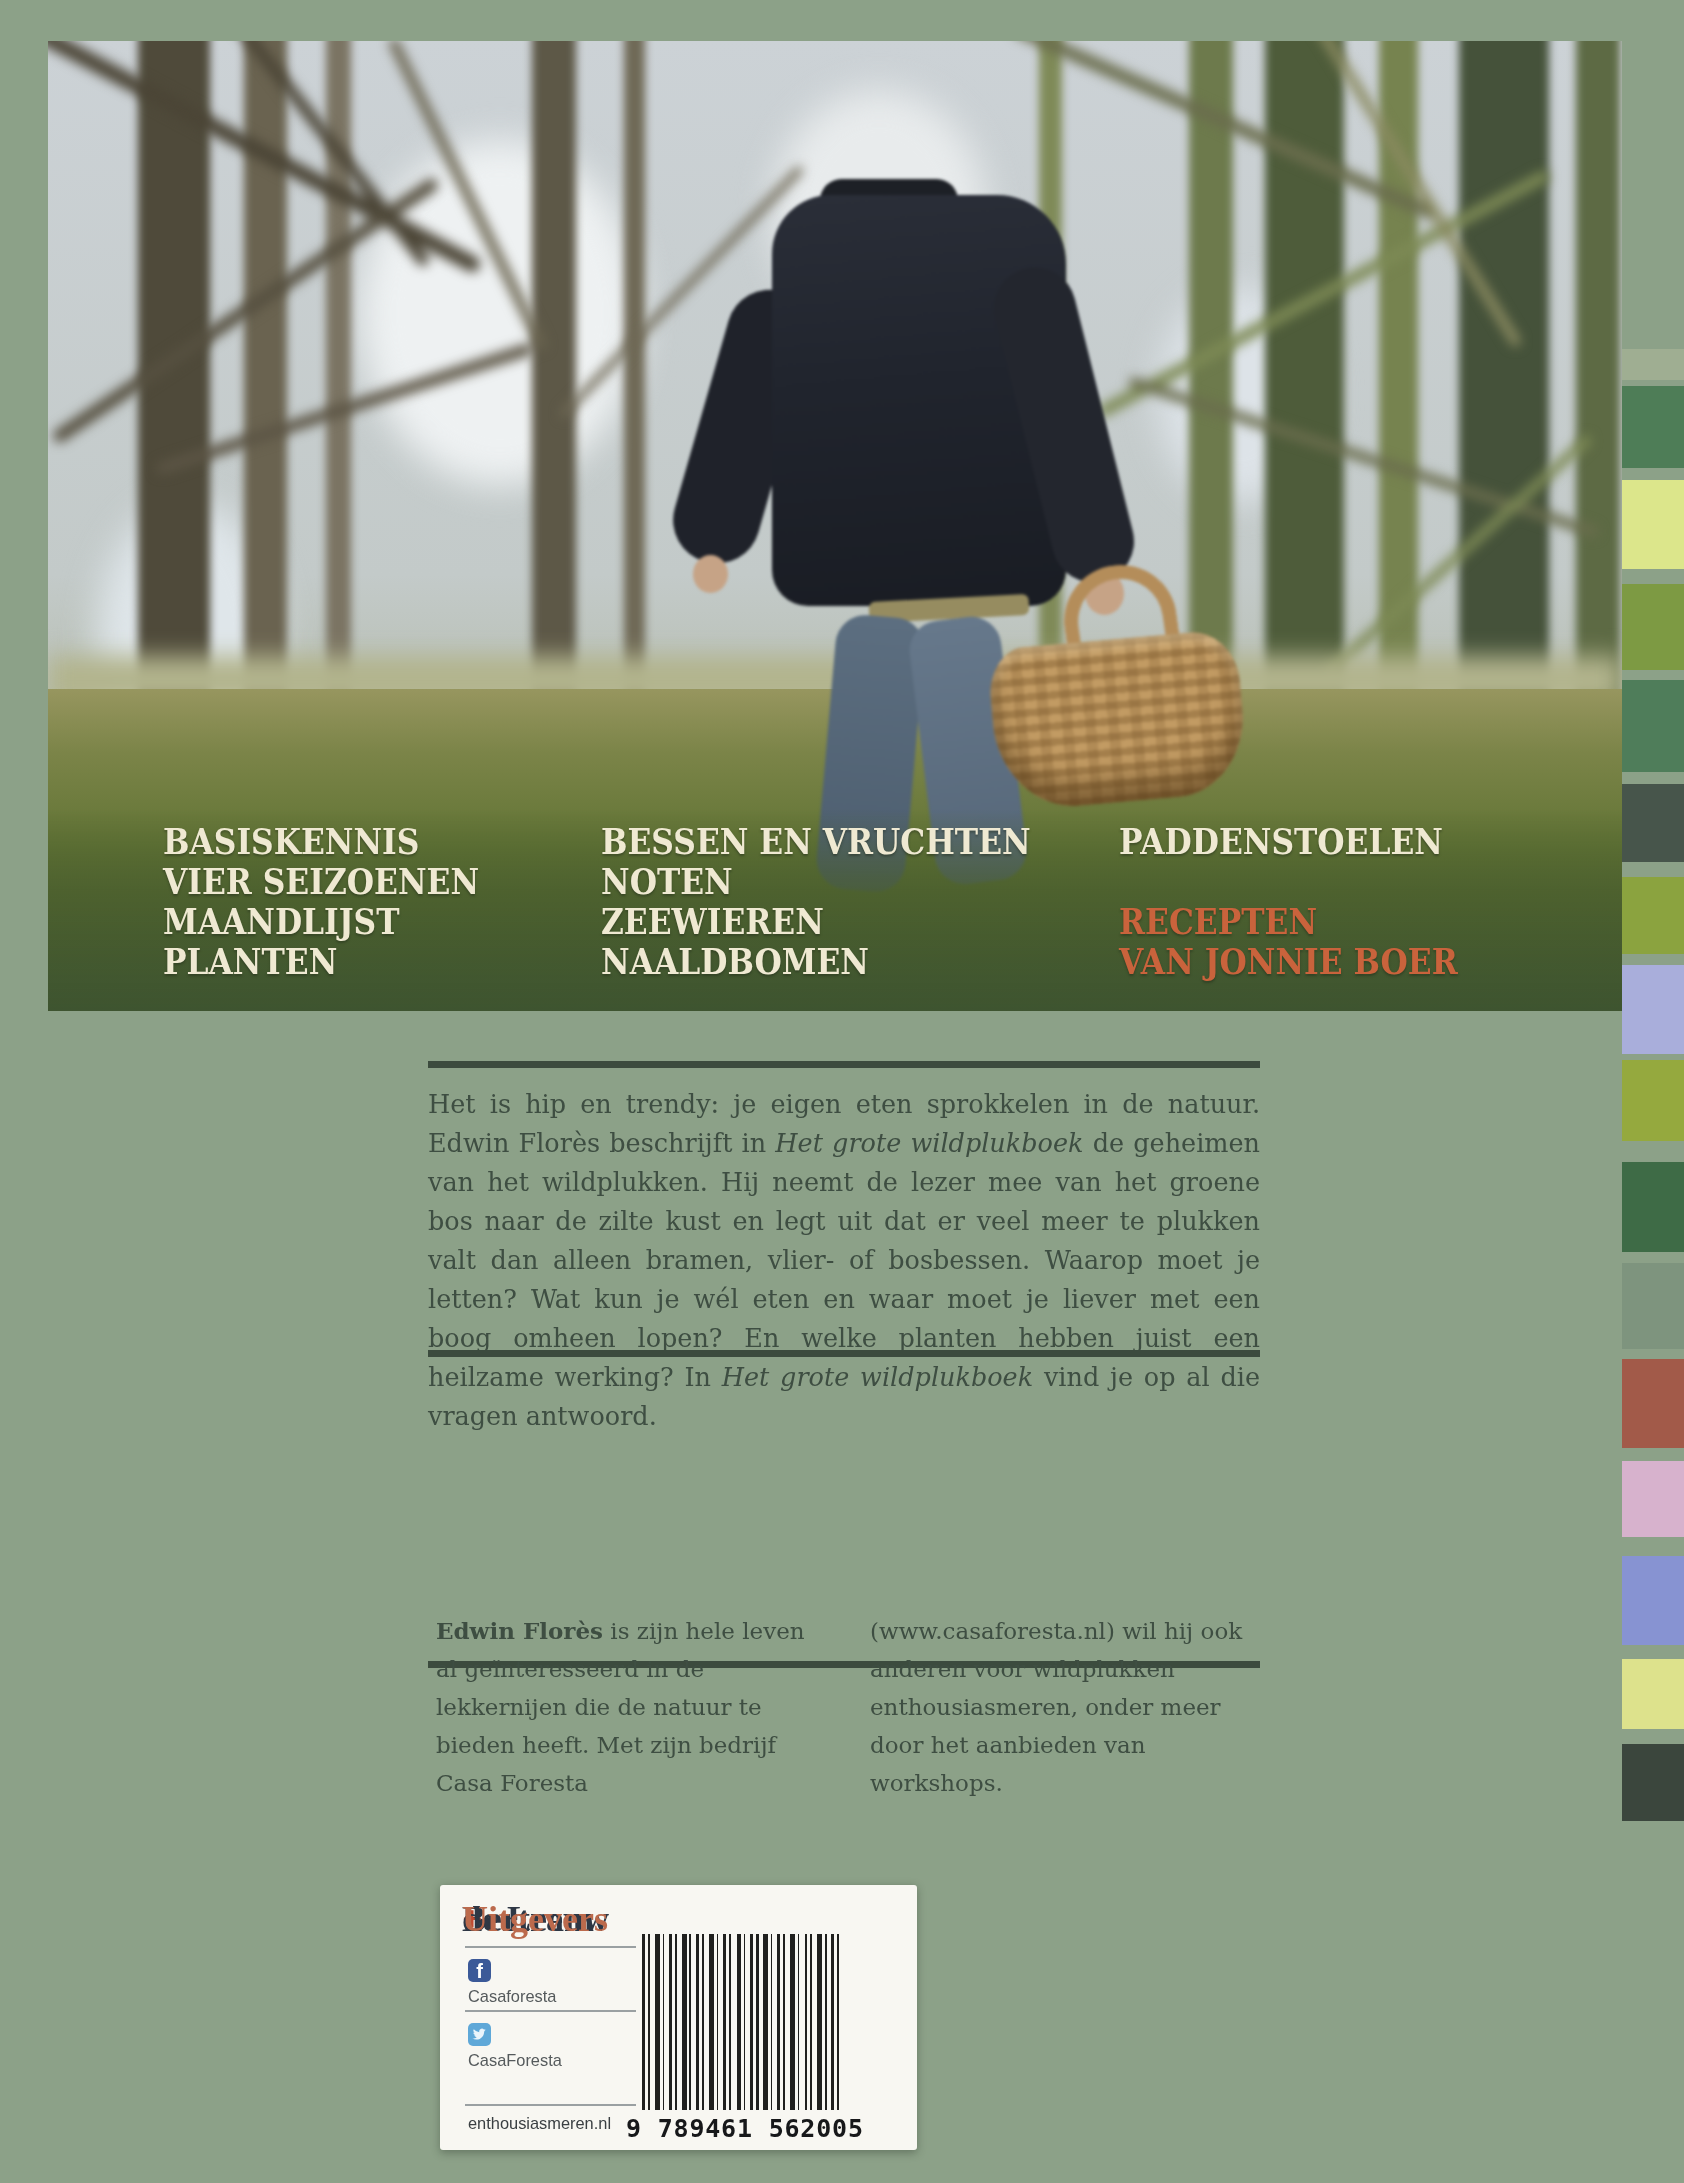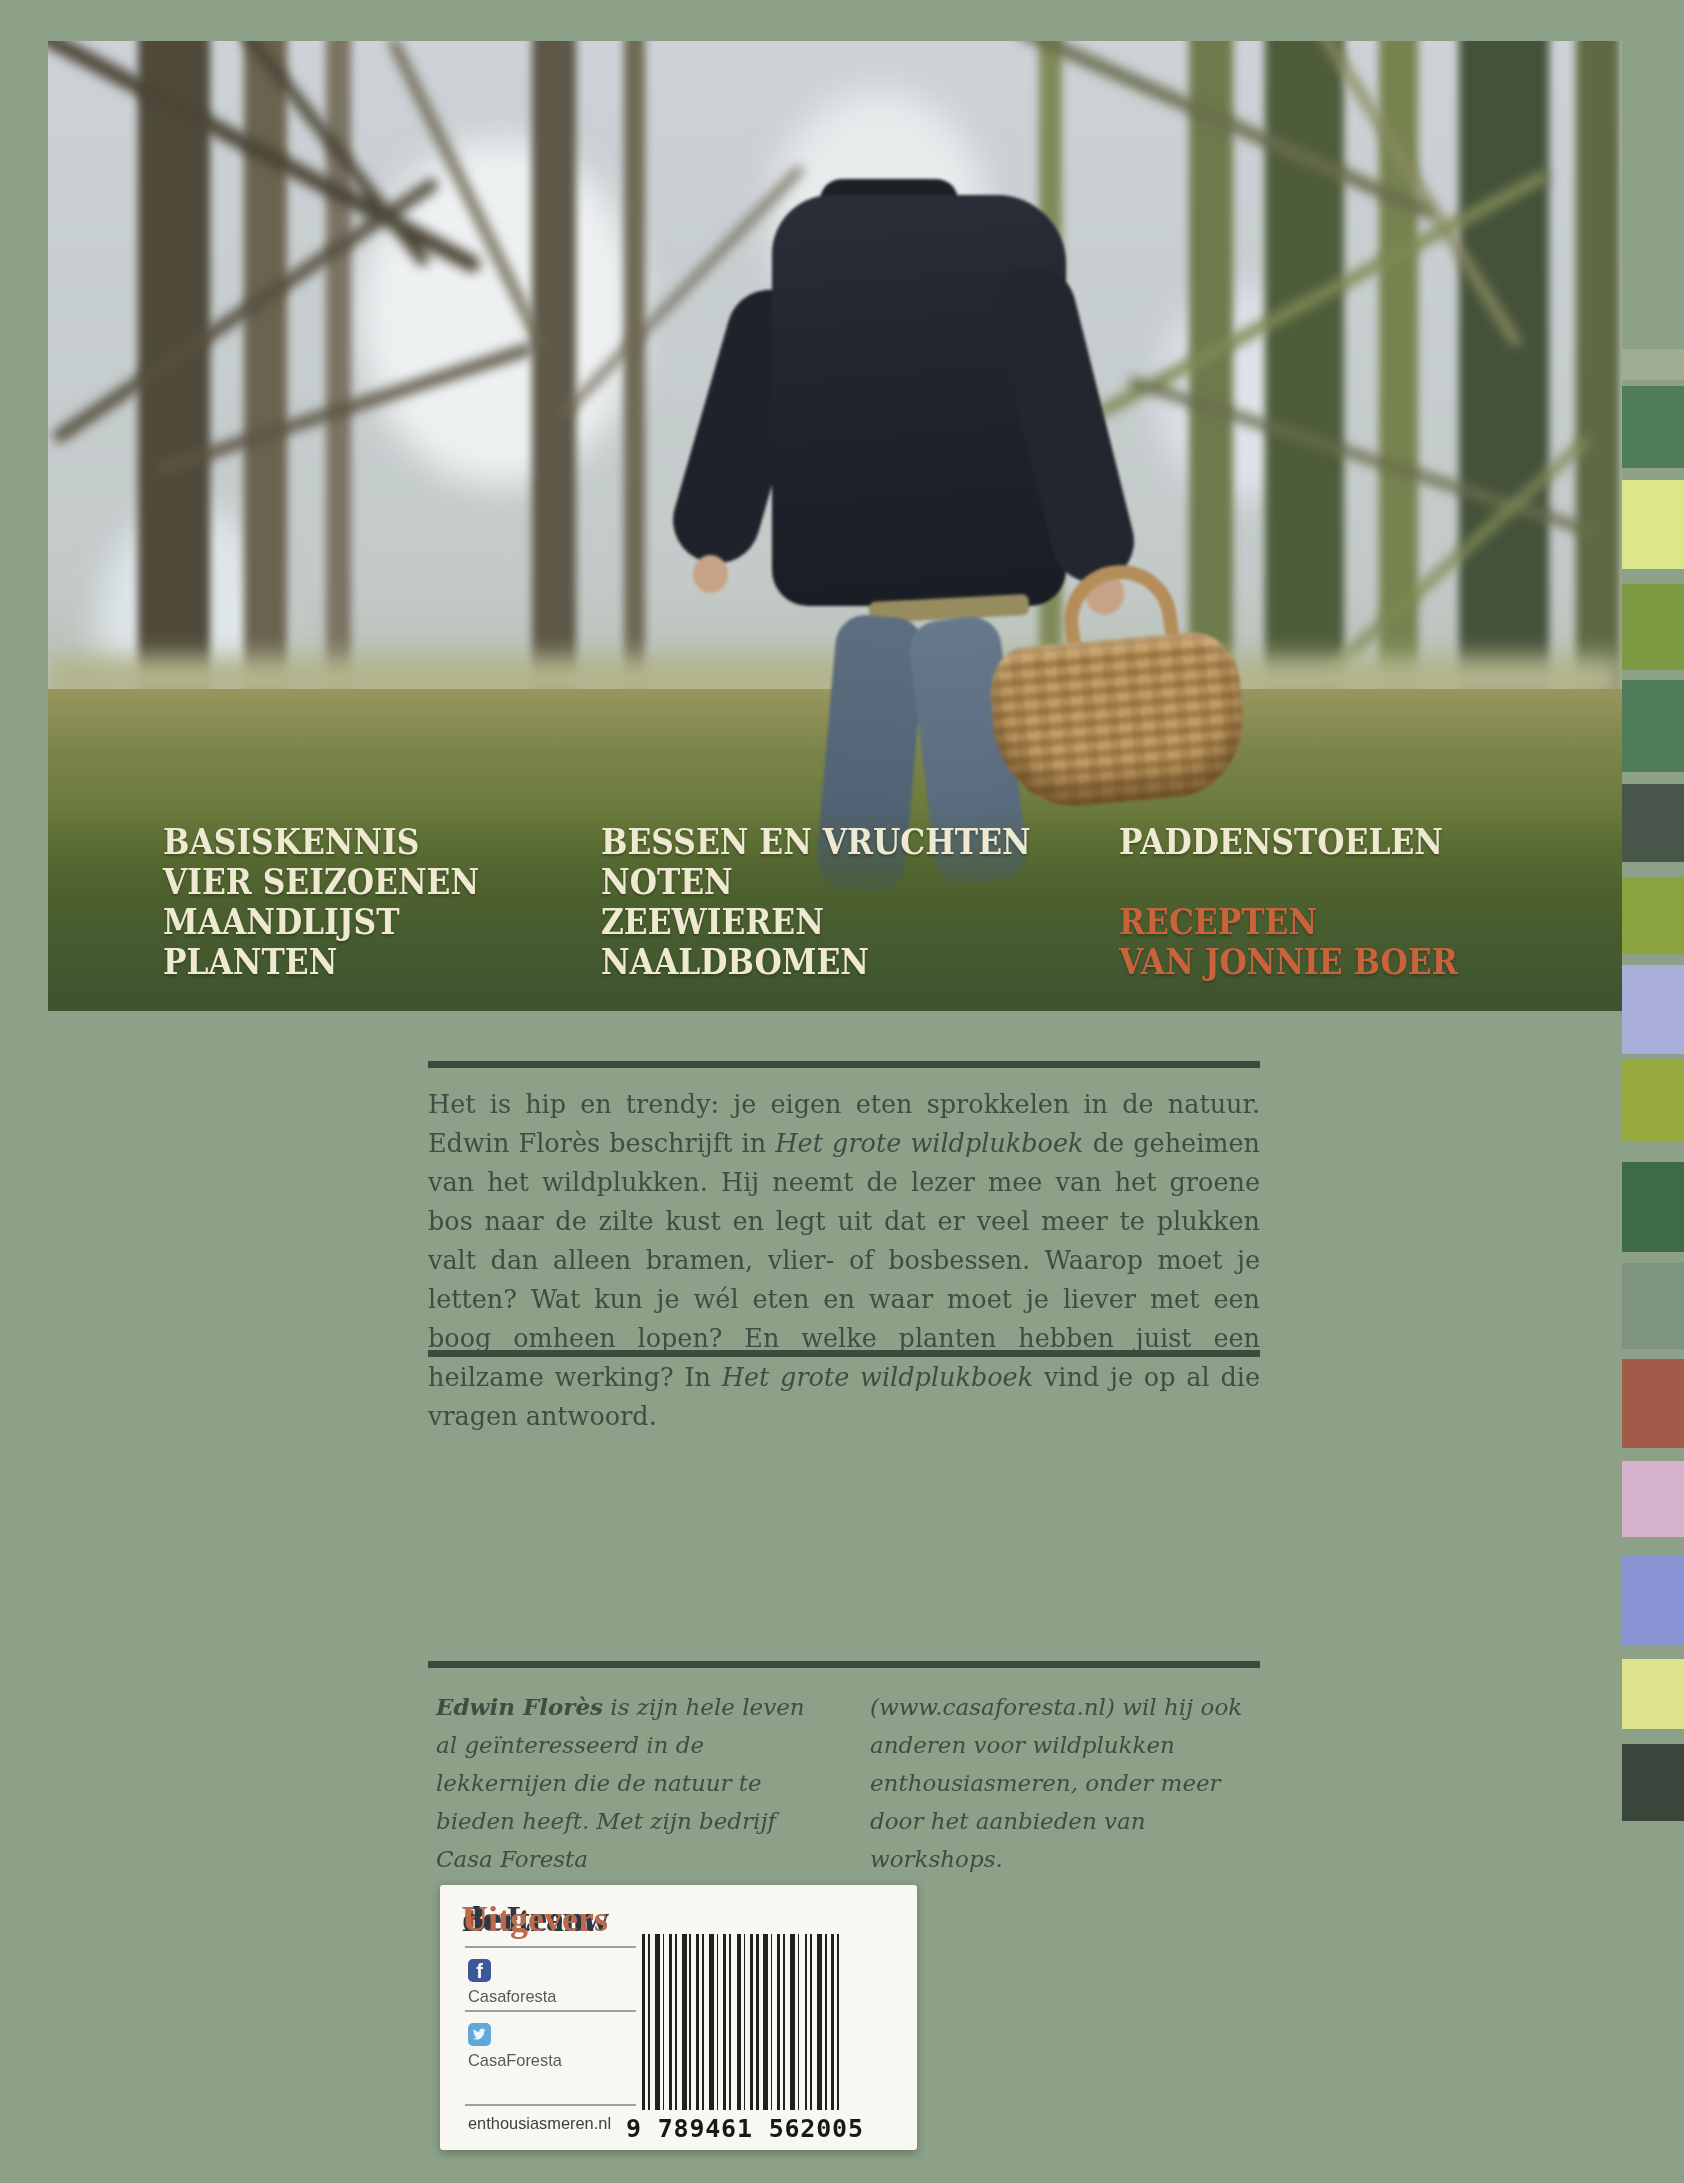--- a/index.html
+++ b/index.html
@@ -48,21 +48,21 @@
           font-weight:bold;font-size:36px;line-height:40px;text-shadow:0 1.6px 2.5px rgba(30,40,25,.45);}
   .topics .col{position:absolute;top:0;transform:scaleX(.87);transform-origin:left top;white-space:nowrap;}
   .topic-row{height:40px;}
   
   .rule{position:absolute;left:428px;width:832px;height:7.4px;background:#3c4b3e;}
   .blurb{position:absolute;left:428px;top:1085px;width:832px;font-size:25.5px;line-height:39px;
          color:#3e4e42;text-align:justify;}
   .quote{position:absolute;left:428px;top:1372px;width:855px;font-size:37px;line-height:57px;
          font-style:italic;color:#425246;}
   .attribution{position:absolute;left:428px;top:1598px;width:855px;font-size:36px;color:#3e4e42;font-weight:600;}
-  .bio{position:absolute;top:1688px;font-size:23px;line-height:38px;color:#3e4e42;font-style:italic;}
+  .bio{position:absolute;top:1612px;font-size:23px;line-height:38px;color:#3e4e42;}
   .bio1{left:436px;width:393px;}
   .bio2{left:870px;width:401px;}
   
   .card{position:absolute;left:440px;top:1885px;width:477px;height:265px;background:#f8f7f2;
         border-radius:3px;box-shadow:0 2.5px 8.2px rgba(30,40,30,.35);}
   .card *{position:absolute;}
   .logo{left:22px;top:13px;font-family:"Liberation Serif",serif;font-weight:bold;font-size:36px;white-space:nowrap;}
   .logo .dark{color:#2e3744;}
   .logo .plus{color:#c04a30;}
   .logo .accent{color:#bc6a4c;font-weight:bold;}

